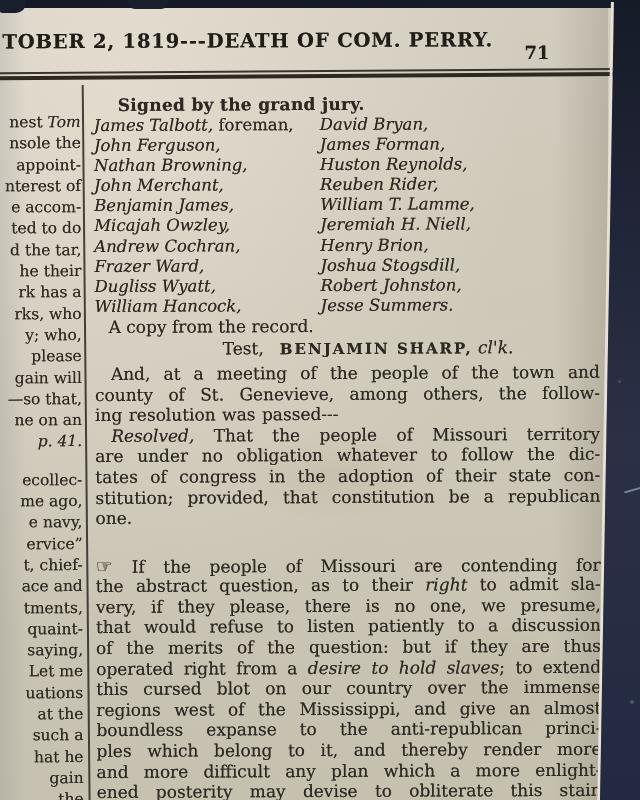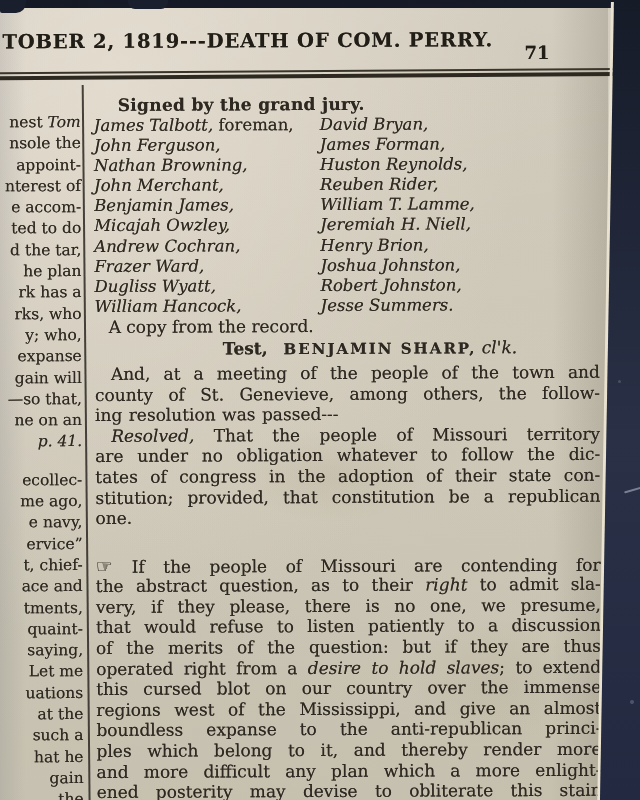--- a/index.html
+++ b/index.html
@@ -37,21 +37,21 @@
   #col-rule{position:absolute;left:85px;top:76px;width:2px;height:724px;background:#34302a;
             transform:rotate(-0.3deg);opacity:.9;}
   
   #main-col{position:absolute;left:95px;top:84px;width:505px;font-size:17px;}
   #signed-line{margin-top:2px;height:21px;line-height:21px;text-indent:24px;font-weight:600;letter-spacing:.3px;}
   .nrow{display:flex;height:20.1px;line-height:20.1px;font-size:16.5px;white-space:nowrap;}
   .ncell.nleft{width:226px;}
   .ncell.nright{flex:1;}
   #record-line{height:21px;line-height:21px;text-indent:14px;}
   #test-line{height:23px;line-height:23px;margin-left:128px;white-space:nowrap;}
-  #test-label{font-size:17px;font-weight:bold;}
+  #test-label{font-size:17px;}
   .gap1{display:inline-block;width:16px;}
   #clerk-name{font-weight:700;font-size:15px;letter-spacing:2px;}
   #clerk-abbrev{font-style:italic;}
   #paragraphs{margin-top:3px;}
   .para{width:505px;}
   .pline{line-height:20.6px;height:20.6px;text-align:justify;text-align-last:justify;word-spacing:1px;white-space:nowrap0;}
   .pline.plast{text-align-last:left;}
   .it{font-style:italic;}
   .hand{font-family:"DejaVu Sans",sans-serif;font-size:19px;font-style:normal;}
   
@@ -85,25 +85,25 @@
       <div id="rule-bottom"></div>
 
       <div id="left-col">
           <div class="lline"><span>nest </span><span class="it">Tom</span></div>
           <div class="lline"><span>nsole the</span></div>
           <div class="lline"><span>appoint-</span></div>
           <div class="lline"><span>nterest of</span></div>
           <div class="lline"><span>e accom-</span></div>
           <div class="lline"><span>ted to do</span></div>
           <div class="lline"><span>d the tar,</span></div>
-          <div class="lline"><span>he plan</span></div>
+          <div class="lline"><span>he their</span></div>
           <div class="lline"><span>rk has a</span></div>
           <div class="lline"><span>rks, who</span></div>
           <div class="lline"><span>y; who,</span></div>
-          <div class="lline"><span>expanse</span></div>
+          <div class="lline"><span>please</span></div>
           <div class="lline"><span>gain will</span></div>
           <div class="lline"><span>—so that,</span></div>
           <div class="lline"><span>ne on an</span></div>
           <div class="lline"><span class="it">p. 41.</span></div>
           <div class="lline blank"></div>
           <div class="lline"><span>ecollec-</span></div>
           <div class="lline"><span>me ago,</span></div>
           <div class="lline"><span>e navy,</span></div>
           <div class="lline"><span>ervice”</span></div>
           <div class="lline"><span>t, chief-</span></div>
@@ -148,21 +148,21 @@
             <div class="nrow">
               <div class="ncell nleft"><span class="it">Micajah Owzley,</span></div>
               <div class="ncell nright"><span class="it">Jeremiah H. Niell,</span></div>
             </div>
             <div class="nrow">
               <div class="ncell nleft"><span class="it">Andrew Cochran,</span></div>
               <div class="ncell nright"><span class="it">Henry Brion,</span></div>
             </div>
             <div class="nrow">
               <div class="ncell nleft"><span class="it">Frazer Ward,</span></div>
-              <div class="ncell nright"><span class="it">Joshua Johnston,</span></div>
+              <div class="ncell nright"><span class="it">Joshua Stogsdill,</span></div>
             </div>
             <div class="nrow">
               <div class="ncell nleft"><span class="it">Dugliss Wyatt,</span></div>
               <div class="ncell nright"><span class="it">Robert Johnston,</span></div>
             </div>
             <div class="nrow">
               <div class="ncell nleft"><span class="it">William Hancock,</span></div>
               <div class="ncell nright"><span class="it">Jesse Summers.</span></div>
             </div>
           </div>

